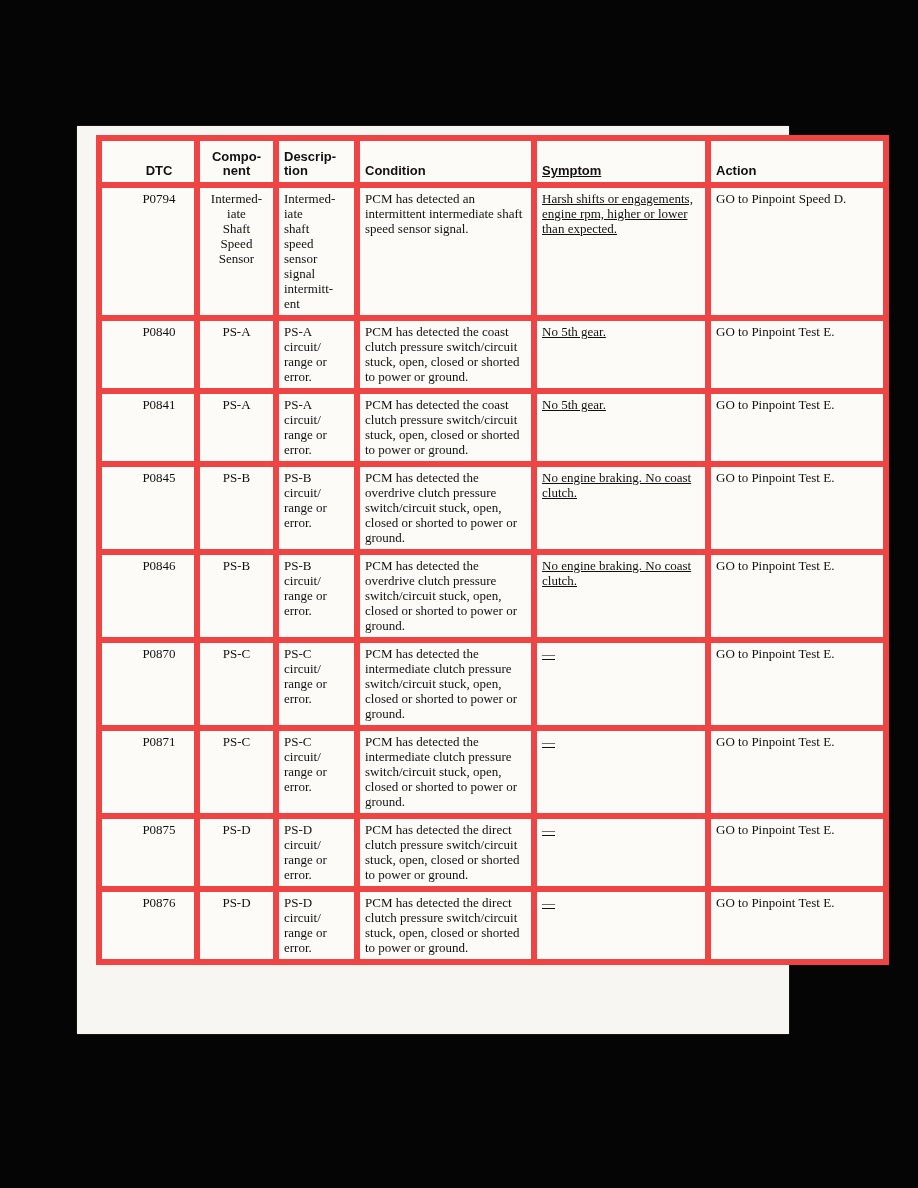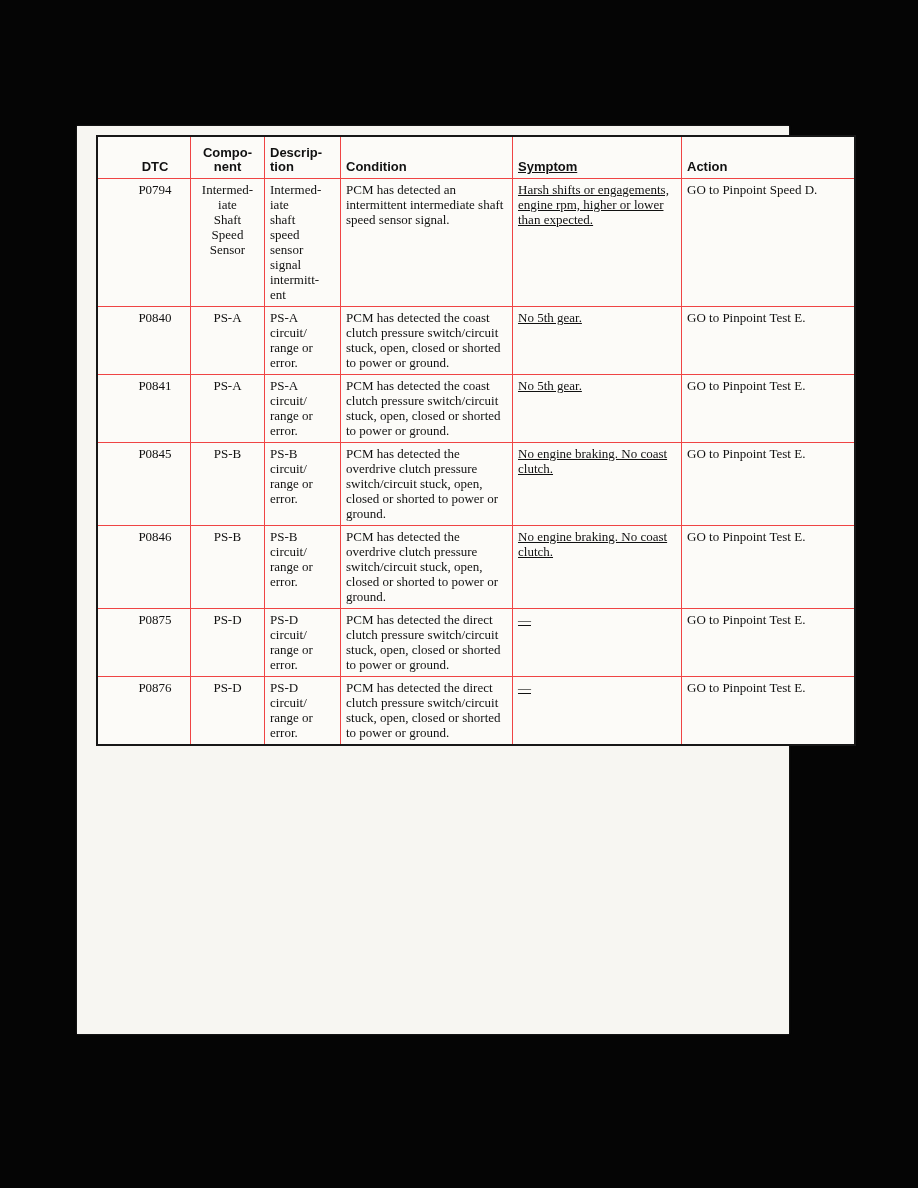--- a/index.html
+++ b/index.html
@@ -27,21 +27,21 @@
     border-collapse: collapse;
     position: absolute;
     left: 19px;
     top: 9px;
     width: 687px;
     table-layout: fixed;
     background: #fcfbf8;
     border: 2px solid #171717;
   }
   th, td {
-    border: 1px solid #ef4444;
+    border: 6px solid #ef4444;
     vertical-align: top;
     padding: 3px 5px 4px 5px;
     font-size: 13px;
     line-height: 15px;
     color: #111;
     word-wrap: break-word;
   }
   th {
     font-family: "Liberation Sans", sans-serif;
     font-weight: bold;
@@ -135,20 +135,42 @@
           <td class="col-component">PS-B</td>
           <td class="col-description">PS-B
 circuit/
 range or
 error.</td>
           <td class="col-condition">PCM has detected the overdrive clutch pressure switch/circuit stuck, open, closed or shorted to power or ground.</td>
           <td class="col-symptom">No engine braking. No coast clutch.</td>
           <td class="col-action">GO to Pinpoint Test E.</td>
         </tr>
         <tr>
+          <td class="col-dtc">P0870</td>
+          <td class="col-component">PS-C</td>
+          <td class="col-description">PS-C
+circuit/
+range or
+error.</td>
+          <td class="col-condition">PCM has detected the intermediate clutch pressure switch/circuit stuck, open, closed or shorted to power or ground.</td>
+          <td class="col-symptom">—</td>
+          <td class="col-action">GO to Pinpoint Test E.</td>
+        </tr>
+        <tr>
+          <td class="col-dtc">P0871</td>
+          <td class="col-component">PS-C</td>
+          <td class="col-description">PS-C
+circuit/
+range or
+error.</td>
+          <td class="col-condition">PCM has detected the intermediate clutch pressure switch/circuit stuck, open, closed or shorted to power or ground.</td>
+          <td class="col-symptom">—</td>
+          <td class="col-action">GO to Pinpoint Test E.</td>
+        </tr>
+        <tr>
           <td class="col-dtc">P0875</td>
           <td class="col-component">PS-D</td>
           <td class="col-description">PS-D
 circuit/
 range or
 error.</td>
           <td class="col-condition">PCM has detected the direct clutch pressure switch/circuit stuck, open, closed or shorted to power or ground.</td>
           <td class="col-symptom">—</td>
           <td class="col-action">GO to Pinpoint Test E.</td>
         </tr>

